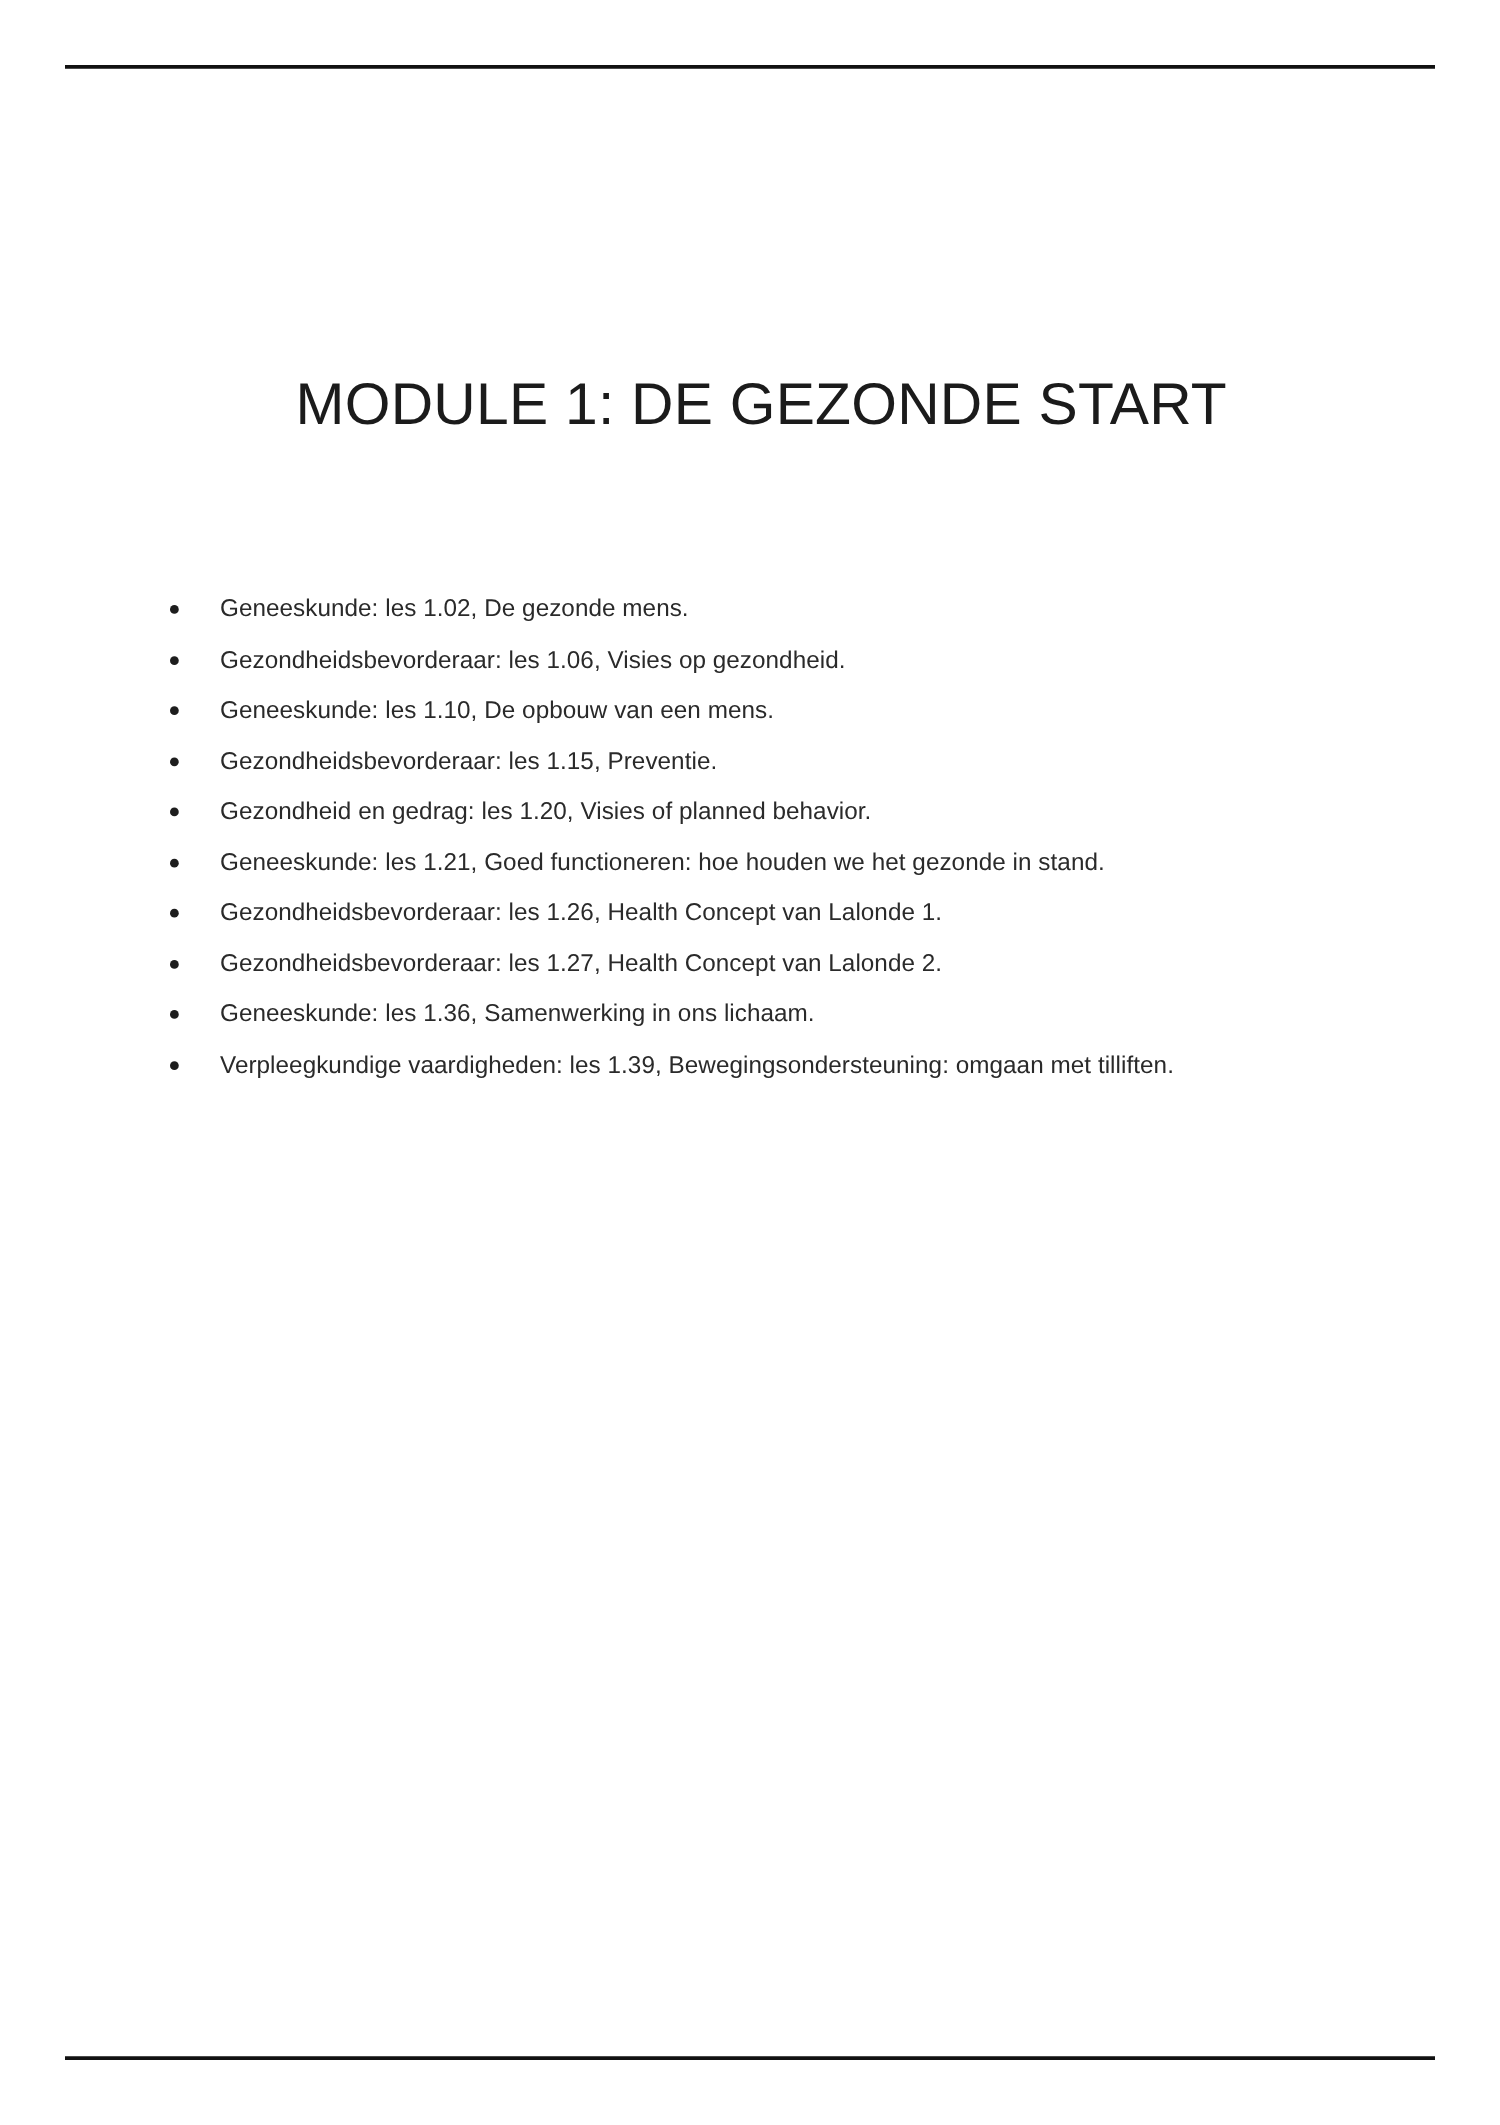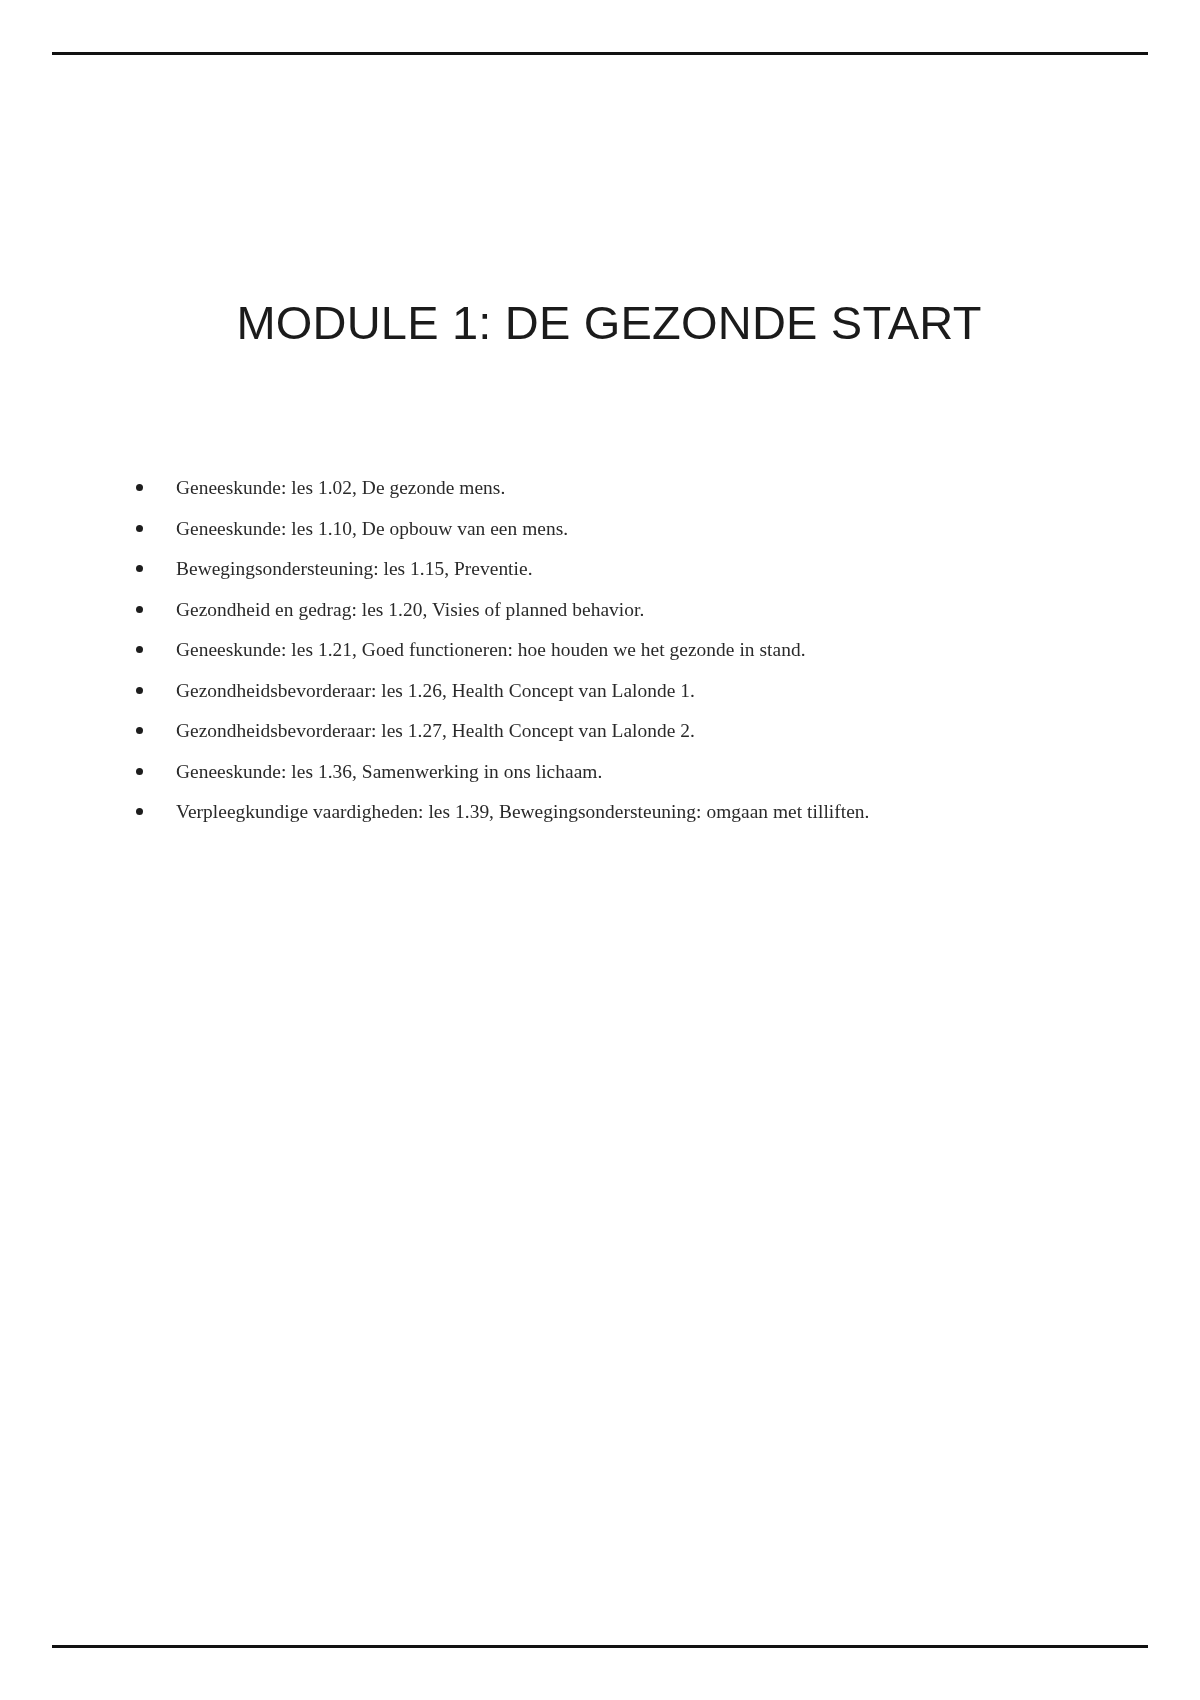--- a/index.html
+++ b/index.html
@@ -71,21 +71,20 @@
   }
   ul.bullets > li {
     position: relative;
     padding-left: 48px;
     margin: 0 0 9.5px 0;
     font-size: 19.4px;
     line-height: 31px;
     color: #2a2a2a;
     font-weight: 400;
     letter-spacing: 0.05px;
-    font-family: Liberation Serif, serif;
   }
   ul.bullets > li .dot {
     position: absolute;
     left: 8px;
     top: 12px;
     width: 7px;
     height: 7px;
     border-radius: 50%;
     background: #1d1d1d;
   }
@@ -106,25 +105,29 @@
   </div>
 
   <div class="list-wrap">
     <ul class="bullets">
         <li>
           <span class="dot" aria-label="•"></span>
           <span class="txt">Geneeskunde: les 1.02, De gezonde mens.</span>
         </li>
         <li>
           <span class="dot" aria-label="•"></span>
+          <span class="txt">Gezondheidsbevorderaar: les 1.06, Visies op gezondheid.</span>
+        </li>
+        <li>
+          <span class="dot" aria-label="•"></span>
           <span class="txt">Geneeskunde: les 1.10, De opbouw van een mens.</span>
         </li>
         <li>
           <span class="dot" aria-label="•"></span>
-          <span class="txt">Bewegingsondersteuning: les 1.15, Preventie.</span>
+          <span class="txt">Gezondheidsbevorderaar: les 1.15, Preventie.</span>
         </li>
         <li>
           <span class="dot" aria-label="•"></span>
           <span class="txt">Gezondheid en gedrag: les 1.20, Visies of planned behavior.</span>
         </li>
         <li>
           <span class="dot" aria-label="•"></span>
           <span class="txt">Geneeskunde: les 1.21, Goed functioneren: hoe houden we het gezonde in stand.</span>
         </li>
         <li>

